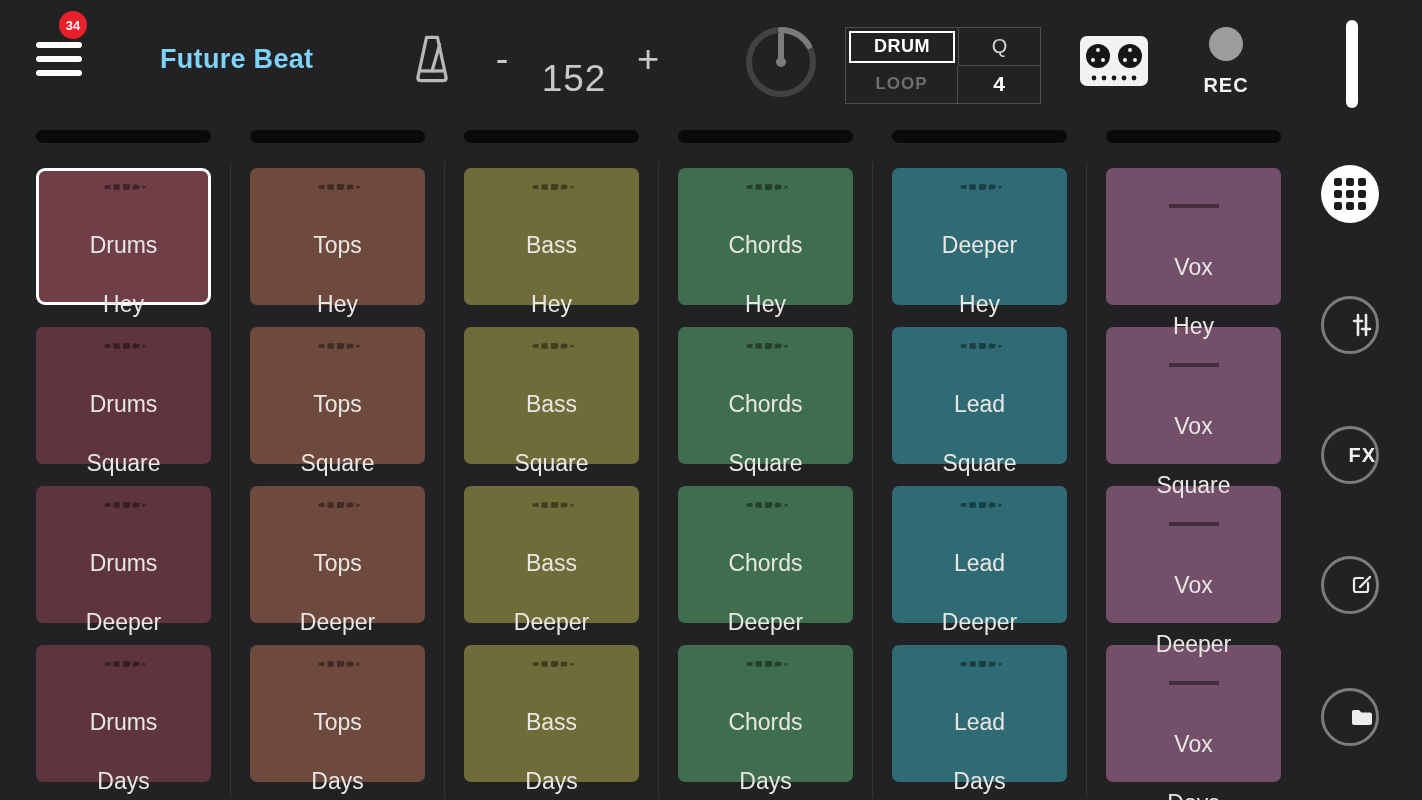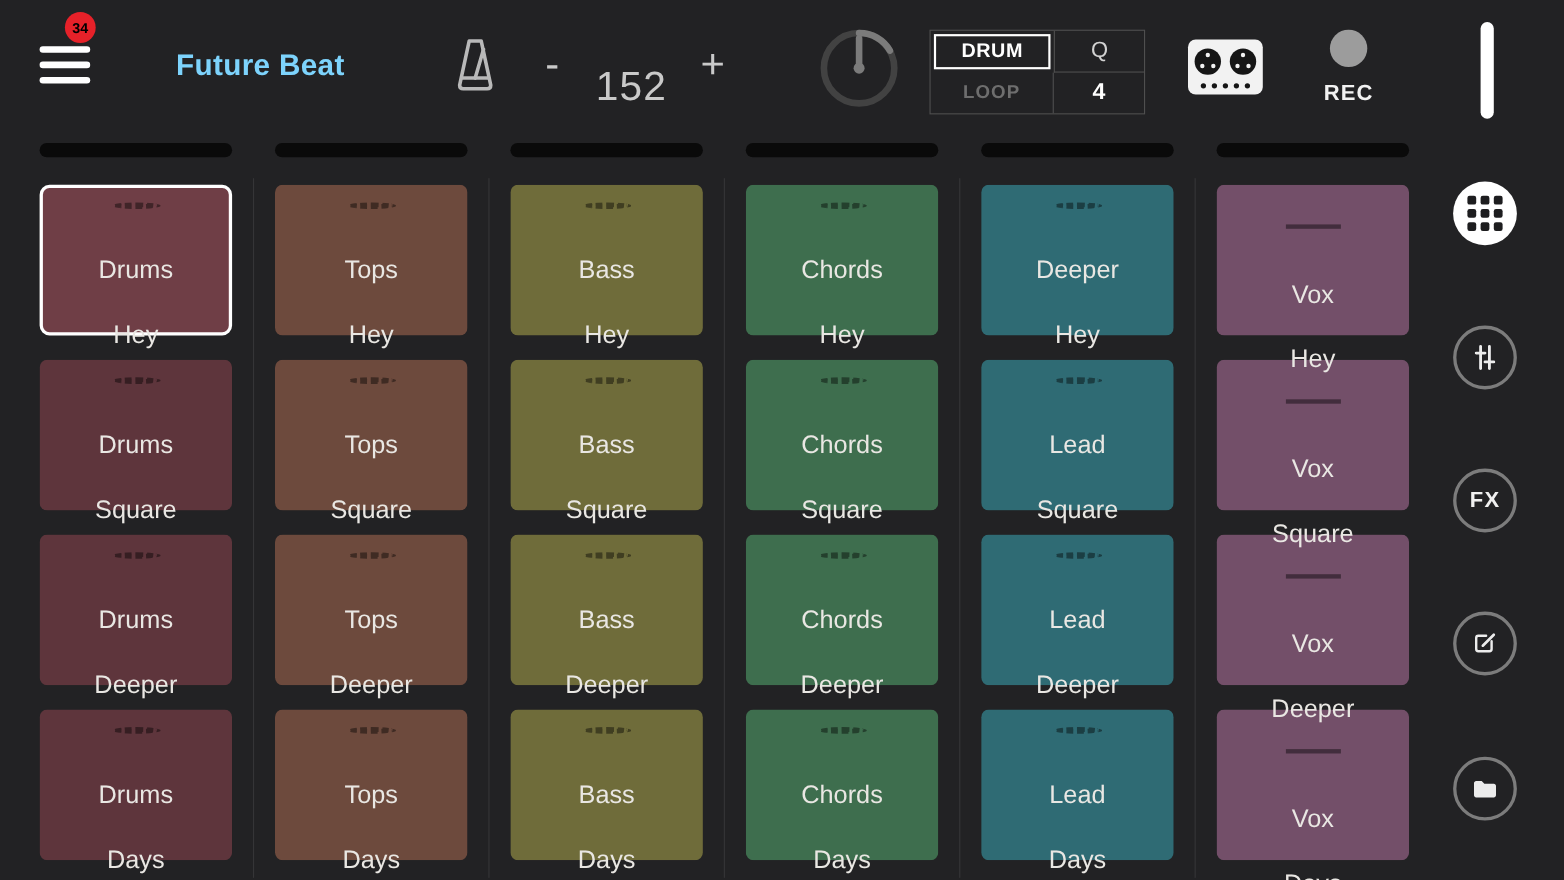--- a/index.html
+++ b/index.html
@@ -8,21 +8,21 @@
     position:relative;
     background:#222224;
     font-family:"Liberation Sans", sans-serif;
     color:#eee;
   }
   
   .menu-btn { position:absolute; left:36px; top:42px; width:46px; cursor:pointer; }
   .menu-btn i { display:block; width:46px; height:6px; background:#fff; border-radius:3px; margin-bottom:8px; }
   .badge { position:absolute; left:59px; top:11px; width:28px; height:28px; border-radius:50%;
            display:flex; align-items:center; justify-content:center;
-           font-size:13px; font-weight:bold; color:#000000; }
+           font-size:13px; font-weight:bold; color:#ffffff; }
   .title { position:absolute; left:160px; top:44px; font-size:27px; font-weight:bold; color:#7dd3fc; letter-spacing:.3px; }
   .metro { position:absolute; left:410px; top:34px; }
   .bpm-minus, .bpm-plus { position:absolute; top:40px; width:40px; text-align:center;
            font-size:38px; color:#c9c9c9; cursor:pointer; line-height:1; }
   .bpm-minus { left:482px; }
   .bpm-plus  { left:628px; }
   .bpm-value { position:absolute; left:524px; top:40px; width:100px; text-align:center;
            font-size:37px; color:#c9c9c9; line-height:1; letter-spacing:1px;margin-top:20px; }
   .dial { position:absolute; left:739px; top:20px; }
   .qbox { position:absolute; left:845px; top:27px; width:196px; height:77px;
@@ -55,21 +55,21 @@
   .pad-icon.oneshot::before { content:""; position:absolute; left:0; right:0; top:6px; height:3.5px;
                       background:rgba(0,0,0,.42); }
   .pad-label { margin-top:11px; text-align:center; font-size:23px; line-height:30px; color:#e9e7e3; }
   .pad-label span { display:block;margin-top:29px; }
   .divider { position:absolute; top:162px; width:1px; height:636px; background:rgba(255,255,255,.09); }
   .d1{left:230px}.d2{left:444px}.d3{left:658px}.d4{left:872px}.d5{left:1086px}
 
   
   .side-item { position:absolute; left:1321px; width:58px; height:58px; border-radius:50%;
                display:flex; align-items:center; justify-content:center; cursor:pointer; }
-  .side-item.ring { border:3px solid #7c7c7c; }
+  .side-item.ring { border:3px solid #7c7c7c;justify-content:flex-end; }
   .side-item.active { background:#fff; }
   .s1{top:165px}.s2{top:296px}.s3{top:426px}.s4{top:556px}.s5{top:688px}
   .grid-glyph { display:grid; grid-template-columns:repeat(3,8px); grid-auto-rows:8px; gap:4px; }
   .grid-glyph i { background:#1d1d1f; border-radius:2px; }
   .fx-text { font-size:20px; font-weight:bold; color:#f0f0f0; letter-spacing:1px; }
 </style>
 </head>
 <body>
 
 <div class="menu-btn">

